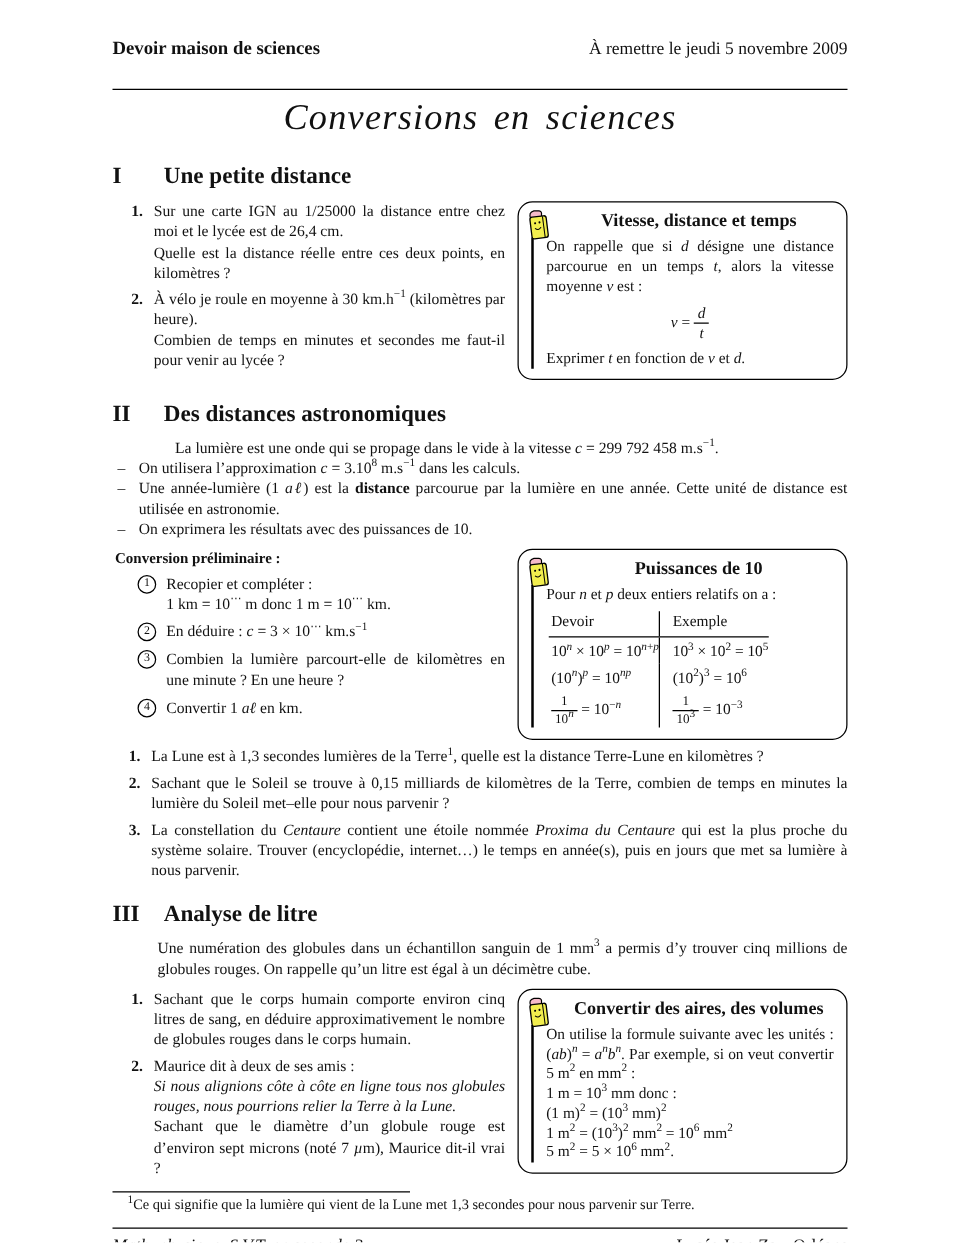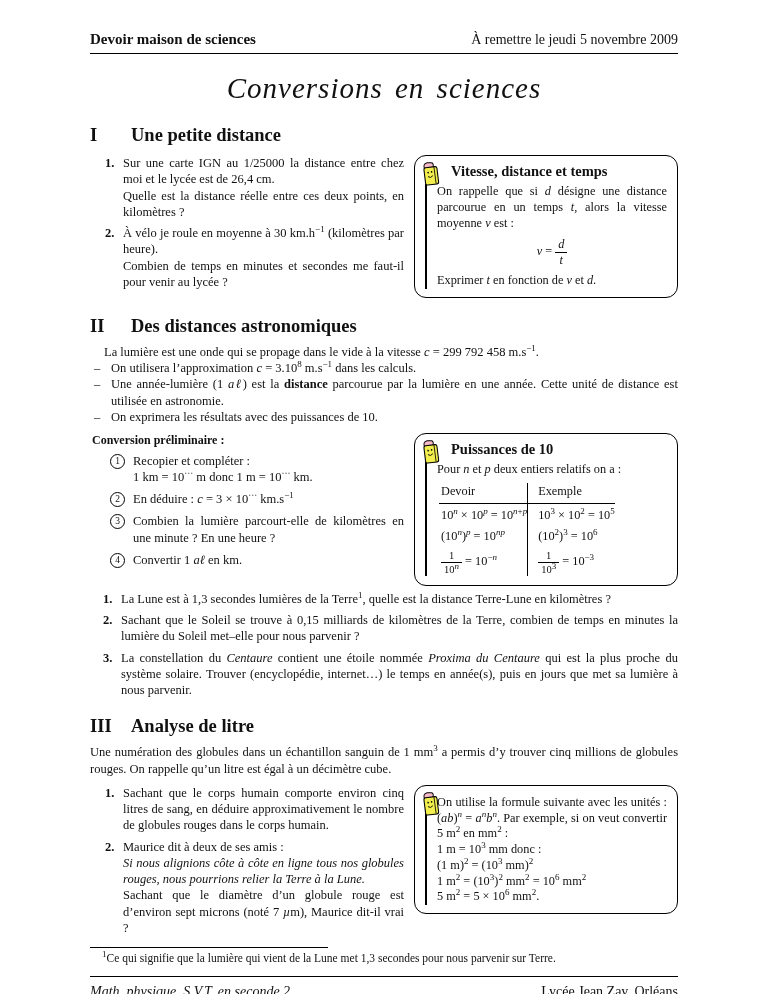--- a/index.html
+++ b/index.html
@@ -3,24 +3,24 @@
 <meta charset="utf-8">
 <style>
   html,body{margin:0;padding:0;background:#fff;}
   .page{
     position:relative; width:768px; height:994px; box-sizing:border-box;
     padding:30px 90px 0 90px; overflow:hidden; background:#fff; color:#111;
     font-family:"Liberation Serif","DejaVu Serif",serif; font-size:12.5px; line-height:1.3;
   }
   
   .hdr{display:flex; justify-content:space-between; align-items:baseline;
-       border-bottom:1.4px solid #000; padding-bottom:3px;}
+       border-bottom:1.4px solid #000; padding-bottom:21px;}
   .hdr .hl{font-weight:bold; font-size:15px;}
   .hdr .hr{font-size:14px;}
-  .doc-title{text-align:center; font-style:italic; font-size:29px; margin:16px 0 6px 0;
+  .doc-title{text-align:center; font-style:italic; font-size:29px; margin:4px 0 6px 0;
        letter-spacing:1px; word-spacing:4px;}
   .ftr{display:flex; justify-content:space-between; border-top:1.2px solid #000;
        padding-top:6px; margin-top:10px; font-size:14px;}
   .ftr .fl{font-style:italic;}
   .fnrule{width:238px; border-top:1px solid #000; margin-top:6px;}
   .footnote{font-size:11.5px; margin:3px 0 0 12px;}
   
   .sec-h{display:flex; font-weight:bold; font-size:18.5px; margin:16px 0 0 0;}
   .sec-h .rn{flex:0 0 41px;}
   
@@ -31,26 +31,26 @@
   .item .ilbl{font-weight:bold; flex:0 0 18px;}
   .item .itxt{flex:1; text-align:justify;}
   .fw{padding-left:13px; margin-top:5px;}
   .bitem{display:flex; padding-left:4px;}
   .bitem .bl{flex:0 0 17px;}
   .bitem .itxt{flex:1; text-align:justify;}
   .citem{display:flex; margin:4px 0 6px 18px; align-items:flex-start;}
   .circ{flex:0 0 13px; height:13px; border:1px solid #000; border-radius:50%;
         font-size:9.5px; line-height:13px; text-align:center; margin:1px 8px 0 0;}
   .citem .itxt{flex:1; text-align:justify;}
-  .para{text-align:justify; margin-top:6px;}
+  .para{text-align:justify; margin-top:6px;margin-left:36px;}
   .indent{padding-left:14px;}
   
   .box{position:relative; flex:1; margin-left:10px; border:1.3px solid #000;
        border-radius:12px; padding:6px 10px 8px 10px; background:#fff;}
-  .box-title{font-weight:bold; font-size:14.5px; margin-left:26px; white-space:nowrap;}
+  .box-title{font-weight:bold; font-size:14.5px; margin-left:26px; white-space:nowrap;text-align:center;}
   .box-body{border-left:2.6px solid #000; margin:3px 0 0 0; padding-left:10px;
        font-size:12.3px; line-height:1.28;}
   .box-body p{margin:0; text-align:justify;}
   .bicon{position:absolute; top:4px; left:5px; width:21px; height:27px;}
   .formula{text-align:center; margin:7px 0 6px 0;}
   
   .frac{display:inline-block; vertical-align:middle; text-align:center; line-height:1.05;}
   .frac .fn{display:block; border-bottom:1px solid #000; padding:0 3px 1px 3px;}
   .frac .fd{display:block; padding:1px 3px 0 3px;}
   .frac.sm{font-size:10.5px;}
@@ -227,20 +227,21 @@
       <svg class="bicon" viewBox="0 0 26 32">
         <g transform="rotate(-7 13 16)">
           <path d="M6.5 9.5 Q4.5 3 10.5 2.2 L15.5 2.8 Q18.5 3.4 17.4 7.4 L17.6 9.6 Z" stroke="#000" stroke-width="1.2" stroke-linejoin="round" fill="#f6bac9"></path>
           <rect x="5.5" y="8.2" width="16.2" height="21.6" rx="2.4" stroke="#000" stroke-width="1.3" fill="#f2ee4e"></rect>
           <line x1="18.2" y1="8.6" x2="18.4" y2="29.4" stroke="#000" stroke-width="1"></line>
           <circle cx="10.2" cy="14.6" r="1"></circle>
           <circle cx="14.6" cy="14.2" r="1"></circle>
           <path d="M9.8 19.8 Q12.4 22.4 15.2 19.4" fill="none" stroke="#000" stroke-width="1.1" stroke-linecap="round"></path>
         </g>
       </svg>
+      <div class="box-title">Convertir des aires, des volumes</div>
       <div class="box-body">
         <p>On utilise la formule suivante avec les unités : (<i>ab</i>)<sup><i>n</i></sup> = <i>a</i><sup><i>n</i></sup><i>b</i><sup><i>n</i></sup>. Par exemple, si on veut convertir 5 m<sup>2</sup> en mm<sup>2</sup> :<br>1 m = 10<sup>3</sup> mm donc :<br>(1 m)<sup>2</sup> = (10<sup>3</sup> mm)<sup>2</sup><br>1 m<sup>2</sup> = (10<sup>3</sup>)<sup>2</sup> mm<sup>2</sup> = 10<sup>6</sup> mm<sup>2</sup><br>5 m<sup>2</sup> = 5 × 10<sup>6</sup> mm<sup>2</sup>.</p>
       </div>
     </div>
   </div>
 
   <div class="fnrule"></div>
   <div class="footnote"><sup>1</sup>Ce qui signifie que la lumière qui vient de la Lune met 1,3 secondes pour nous parvenir sur Terre.</div>
 
   <div class="ftr">

